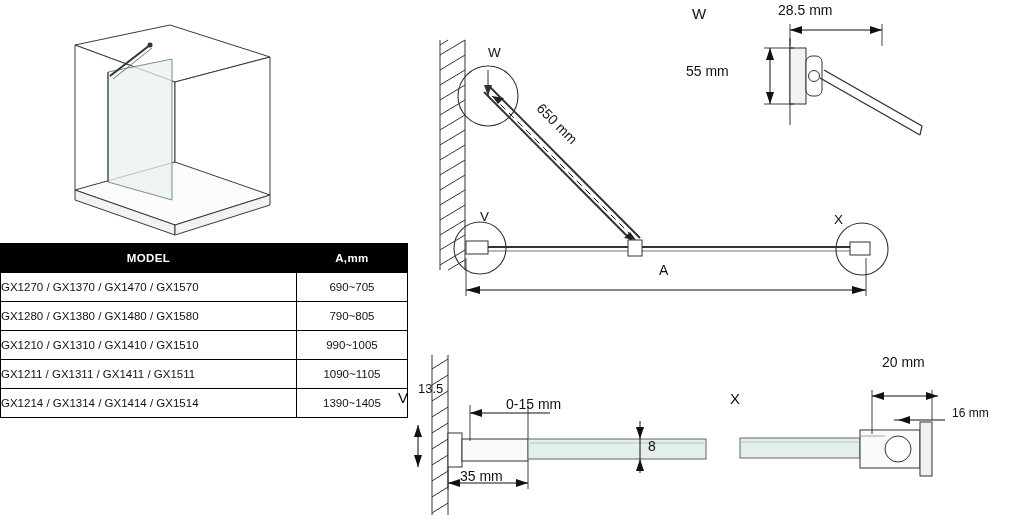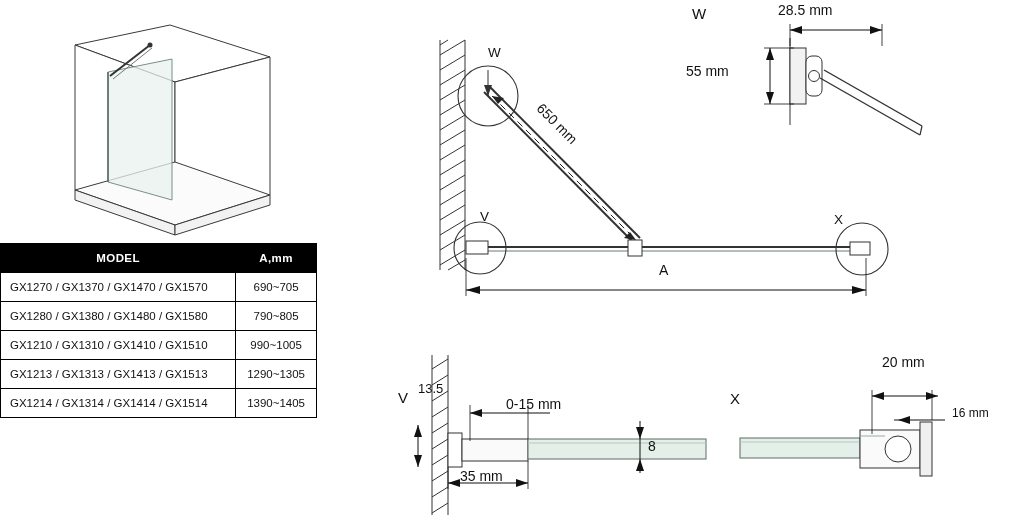--- a/index.html
+++ b/index.html
@@ -4,24 +4,24 @@
 <style>
   html,body{margin:0;padding:0;background:#ffffff;}
   body{width:1020px;height:525px;position:relative;font-family:"Liberation Sans",sans-serif;color:#111;overflow:hidden;}
   .root{position:absolute;left:0;top:0;width:1020px;height:525px;}
 
   
   .abs{position:absolute;}
   .lbl{position:absolute;font-size:13.5px;color:#111;white-space:nowrap;}
 
   
-  #model-table{position:absolute;left:0;top:243px;width:317px;border-collapse:collapse;}
+  #model-table{position:absolute;left:0;top:243px;width:408px;border-collapse:collapse;}
   #model-table th,#model-table td{font-size:11.5px;border:1px solid #000;padding:0;height:28px;}
   #model-table thead th{background:#000;color:#fff;font-weight:bold;letter-spacing:.4px;}
-  #model-table td.m{padding-left:9px;text-align:left;white-space:nowrap;}
+  #model-table td.m{text-align:left;white-space:nowrap;}
   #model-table td.a{text-align:center;}
   #model-table col.c1{width:253px;}
   #model-table col.c2{width:95px;}
 
   
   svg{display:block;overflow:visible;}
 </style>
 </head>
 <body>
 
@@ -65,22 +65,22 @@
         </tr>
       <tr>
           <td class="m">GX1280 / GX1380 / GX1480 / GX1580</td>
           <td class="a">790~805</td>
         </tr>
       <tr>
           <td class="m">GX1210 / GX1310 / GX1410 / GX1510</td>
           <td class="a">990~1005</td>
         </tr>
       <tr>
-          <td class="m">GX1213 / GX1313 / GX1413 / GX1513</td>
-          <td class="a">1290~1305</td>
+          <td class="m">GX1211 / GX1311 / GX1411 / GX1511</td>
+          <td class="a">1090~1105</td>
         </tr>
       <tr>
           <td class="m">GX1214 / GX1314 / GX1414 / GX1514</td>
           <td class="a">1390~1405</td>
         </tr>
     </tbody>
   </table>
 
   <div class="abs" style="left:400px;top:0px;width:520px;height:320px;">
     <svg width="520" height="320" viewBox="0 0 520 320">

